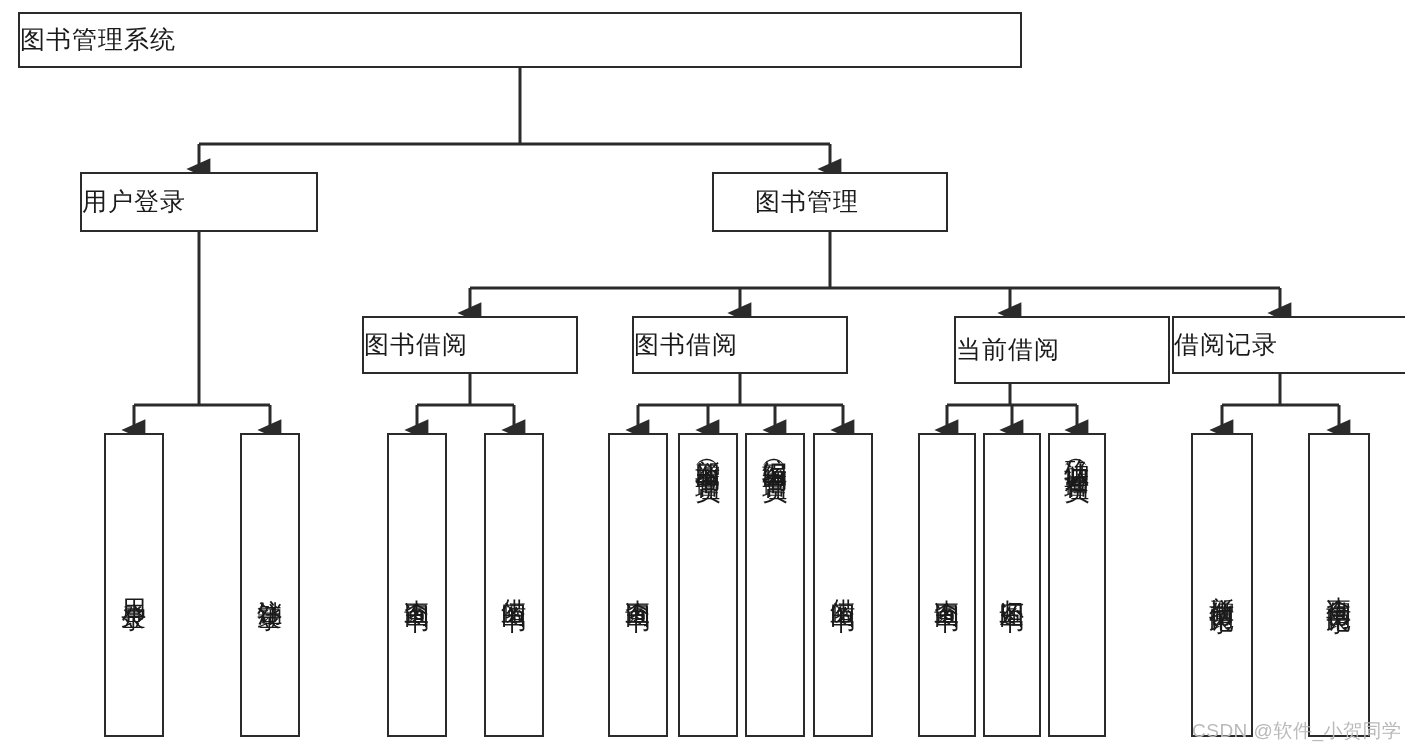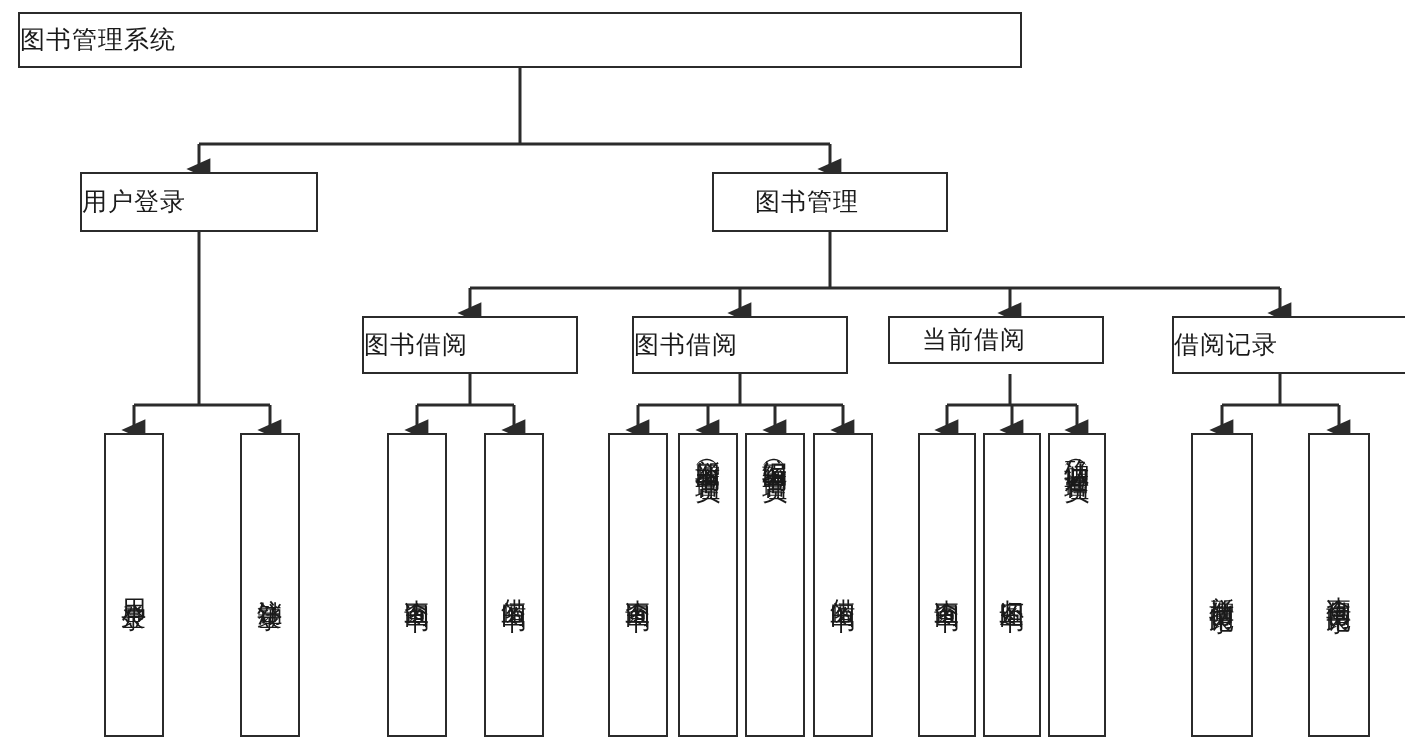--- a/index.html
+++ b/index.html
@@ -132,21 +132,21 @@
       </div>
       <div class="node horiz" style="left: 712px; top: 172px; width: 236px; height: 60px; padding-left: 41px;">
         <span class="label">图书管理</span>
       </div>
       <div class="node horiz" style="left: 362px; top: 316px; width: 216px; height: 58px;">
         <span class="label">图书借阅</span>
       </div>
       <div class="node horiz" style="left: 632px; top: 316px; width: 216px; height: 58px;">
         <span class="label">图书借阅</span>
       </div>
-      <div class="node horiz" style="left: 888px; top: 316px; width: 216px; height: 48px; padding-left: 32px;">
+      <div class="node horiz" style="left: 954px; top: 316px; width: 216px; height: 68px;">
         <span class="label">当前借阅</span>
       </div>
       <div class="node horiz" style="left: 1172px; top: 316px; width: 260px; height: 58px;">
         <span class="label">借阅记录</span>
       </div>
       <div class="node vert centered" style="left: 104px; top: 433px; width: 60px; height: 304px;">
         <span class="label">用户登录</span>
       </div>
       <div class="node vert centered" style="left: 240px; top: 433px; width: 60px; height: 304px;">
         <span class="label">注销登录</span>
@@ -178,13 +178,14 @@
       <div class="node vert" style="left: 1048px; top: 433px; width: 58px; height: 304px;">
         <span class="label">确认归还（管理员）</span>
       </div>
       <div class="node vert centered" style="left: 1191px; top: 433px; width: 62px; height: 304px;">
         <span class="label">新增借阅记录</span>
       </div>
       <div class="node vert centered" style="left: 1308px; top: 433px; width: 62px; height: 304px;">
         <span class="label">查询借阅记录</span>
       </div>
     </div>
+  <div class="watermark" style="left: 1192px; top: 718px;">CSDN @软件_小贺同学</div>
 </div>
 
 </body></html>

